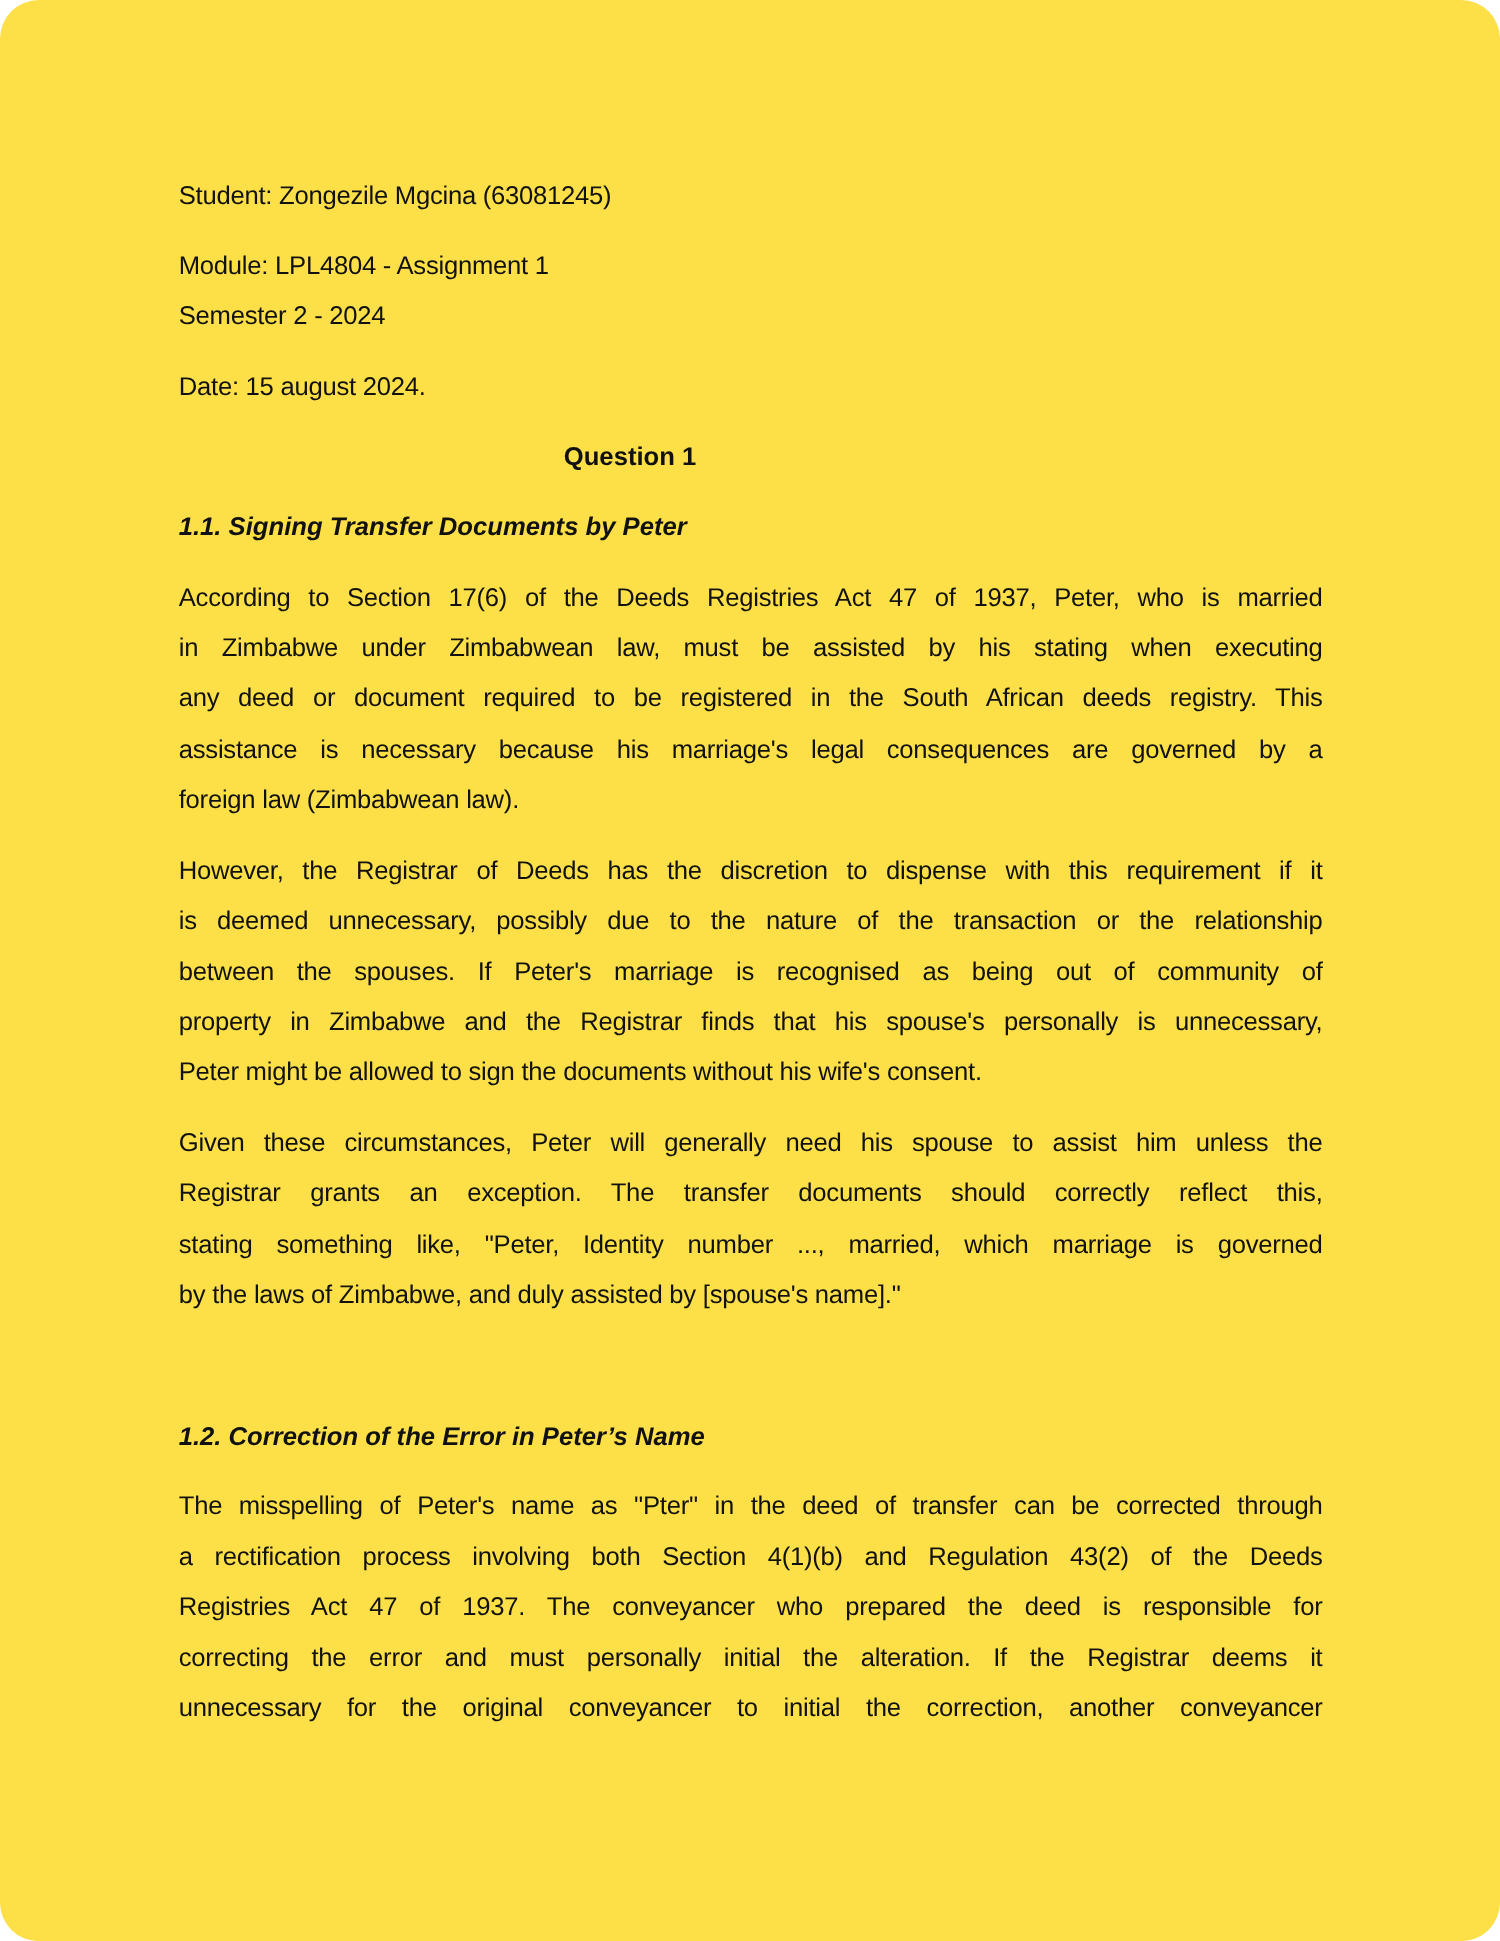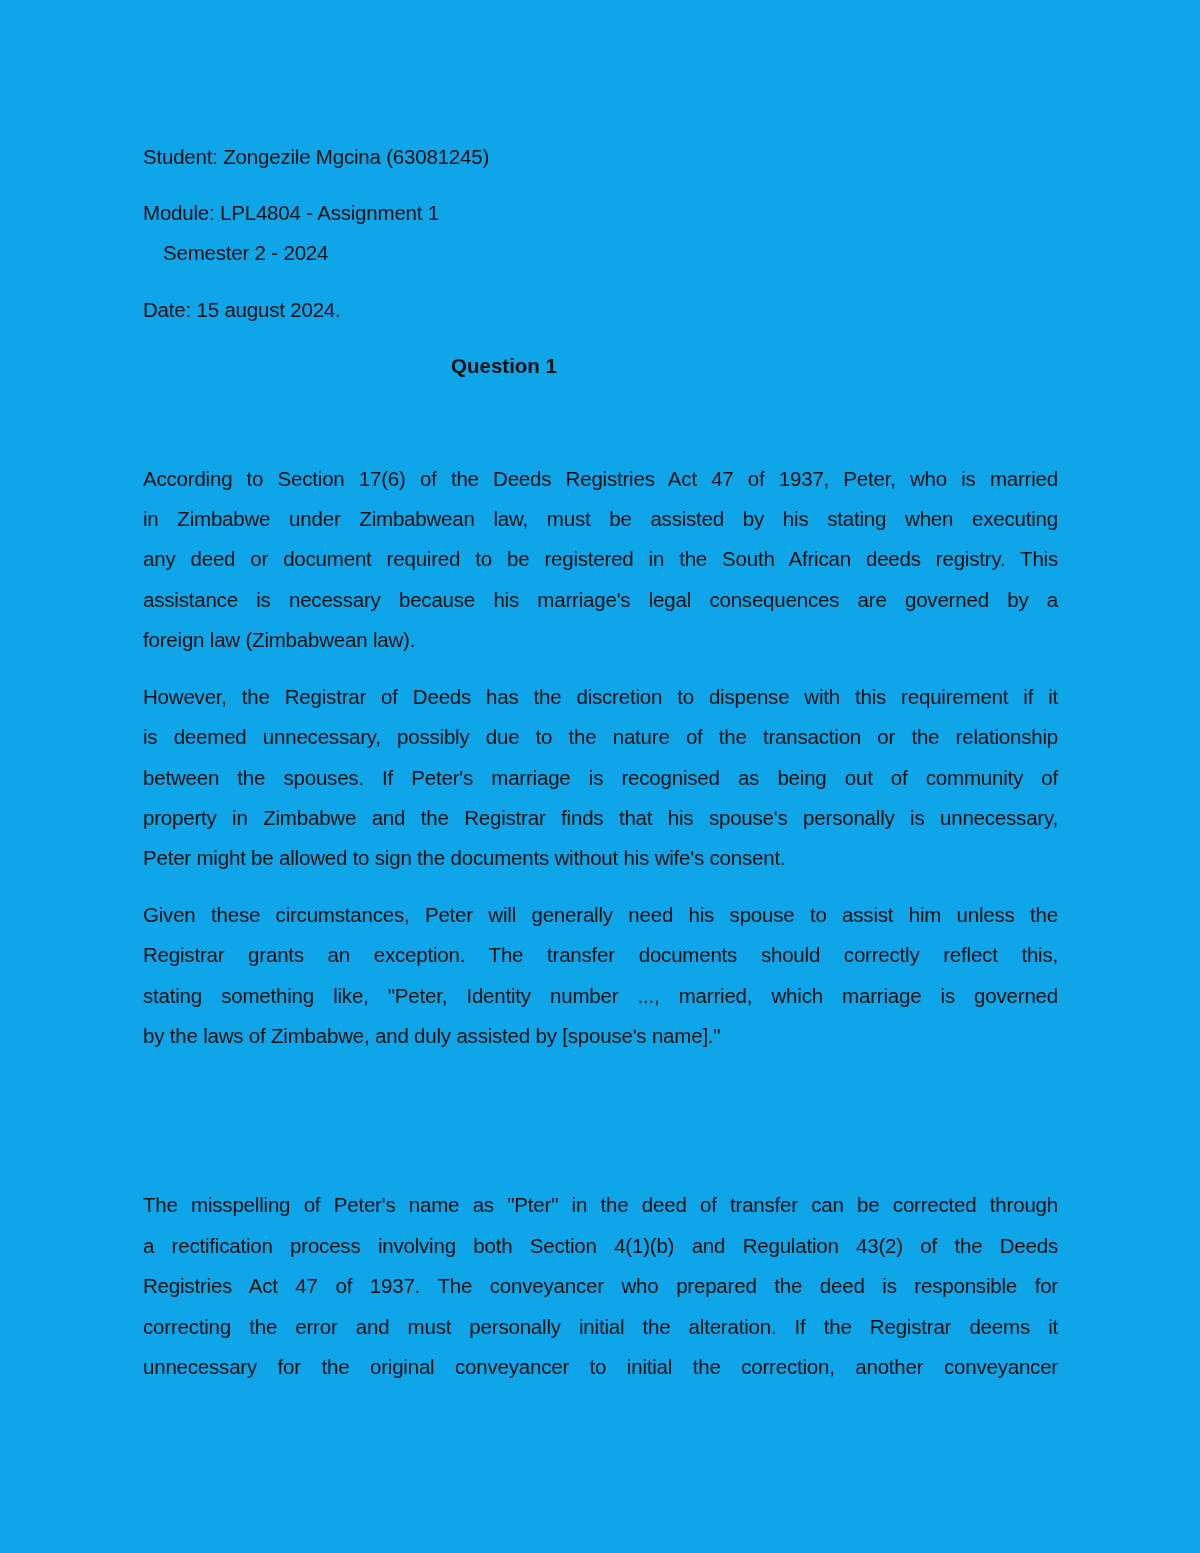--- a/index.html
+++ b/index.html
@@ -14,21 +14,22 @@
       overflow: hidden;
       font-family: "Liberation Sans", "DejaVu Sans", sans-serif;
       color: #111111;
     }
     .page {
       position: absolute;
       left: 0;
       top: 0;
       width: 1200px;
       height: 1553px;
-      background: #0ea5e9;
+      background: #fde047;
+      border-radius: 31px;
     }
     .line {
       position: absolute;
       left: 143px;
       font-size: 20.5px;
       line-height: 24px;
       white-space: nowrap;
       letter-spacing: -0.2px;
     }
     .justify {
@@ -56,25 +57,26 @@
       white-space: nowrap;
     }
   </style>
 </head>
 <body>
 
 <div class="page">
 
   <div class="line" style="top:145px;">Student: Zongezile Mgcina (63081245)</div>
   <div class="line" style="top:201px;">Module: LPL4804  - Assignment 1</div>
-  <div class="line" style="top:241px;margin-left:20px;">Semester 2 - 2024</div>
+  <div class="line" style="top:241px;">Semester 2 - 2024</div>
   <div class="line" style="top:298px;">Date: 15 august 2024.</div>
 
   <div class="heading-center" style="top:354px;">Question 1</div>
 
+  <div class="subheading" style="top:410px;">1.1. Signing Transfer Documents by Peter</div>
 
   <div>
     <div class="line justify" style="top:467px;">According to Section 17(6) of the Deeds Registries Act 47 of 1937, Peter, who is married</div>
     <div class="line justify" style="top:507px;">in Zimbabwe under Zimbabwean law, must be assisted by his stating when executing</div>
     <div class="line justify" style="top:547px;">any deed or document required to be registered in the South African deeds registry. This</div>
     <div class="line justify" style="top:588px;">assistance is necessary because his marriage's legal consequences are governed by a</div>
     <div class="line" style="top:628px;">foreign law (Zimbabwean law).</div>
   </div>
 
   <div>
@@ -85,20 +87,21 @@
     <div class="line" style="top:846px;text-align:right;">Peter might be allowed to sign the documents without his wife's consent.</div>
   </div>
 
   <div>
     <div class="line justify" style="top:903px;">Given these circumstances, Peter will generally need his spouse to assist him unless the</div>
     <div class="line justify" style="top:943px;">Registrar grants an exception. The transfer documents should correctly reflect this,</div>
     <div class="line justify" style="top:984px;">stating something like, "Peter, Identity number ..., married, which marriage is governed</div>
     <div class="line" style="top:1024px;">by the laws of Zimbabwe, and duly assisted by [spouse's name]."</div>
   </div>
 
+  <div class="subheading" style="top:1138px;">1.2. Correction of the Error in Peter’s Name</div>
 
   <div>
     <div class="line justify" style="top:1193px;">The misspelling of Peter's name as "Pter" in the deed of transfer can be corrected through</div>
     <div class="line justify" style="top:1234px;">a rectification process involving both Section 4(1)(b) and Regulation 43(2) of the Deeds</div>
     <div class="line justify" style="top:1274px;">Registries Act 47 of 1937. The conveyancer who prepared the deed is responsible for</div>
     <div class="line justify" style="top:1315px;">correcting the error and must personally initial the alteration. If the Registrar deems it</div>
     <div class="line justify" style="top:1355px;">unnecessary for the original conveyancer to initial the correction, another conveyancer</div>
   </div>
 
 </div>

